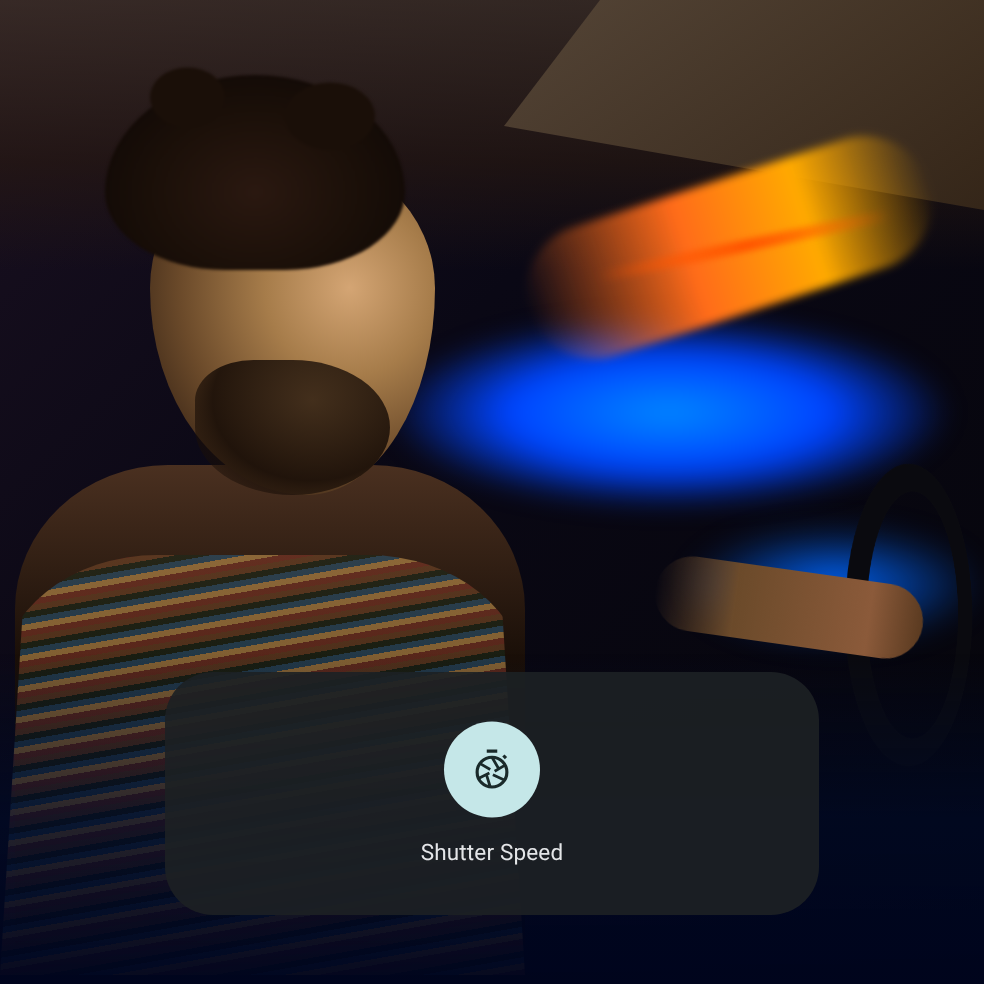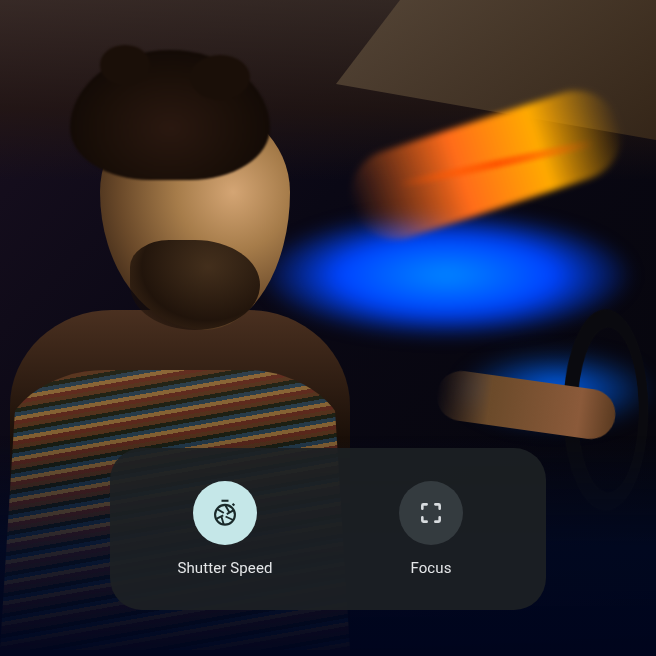--- a/index.html
+++ b/index.html
@@ -221,27 +221,14 @@
           <line x1="18.5" y1="4" x2="20" y2="5.5"></line>
           <circle cx="12" cy="13.5" r="8.5"></circle>
           <path d="M12 5 L15.5 11 M19.5 9.5 L13.5 13 M19 18 L12.5 15 M11 22 L9 15.5 M4.5 17 L10.5 14 M5 8.5 L11 12" stroke-width="1.6"></path>
         </svg>
       </span>
     </div>
     <span class="control-label">Shutter Speed</span>
   </div>
 
 
-  <div class="control-item">
-    <div class="control-icon-circle">
-      <span>
-        <svg width="26" height="26" viewBox="0 0 24 24" fill="none" stroke="#d8dcdf" stroke-width="2.4" stroke-linecap="round">
-          <path d="M4 8 V5 a1 1 0 0 1 1-1 H8"></path>
-          <path d="M16 4 H19 a1 1 0 0 1 1 1 V8"></path>
-          <path d="M20 16 V19 a1 1 0 0 1 -1 1 H16"></path>
-          <path d="M8 20 H5 a1 1 0 0 1 -1-1 V16"></path>
-        </svg>
-      </span>
-    </div>
-    <span class="control-label">Focus</span>
-  </div>
 
 </div>
 
 </body></html>

